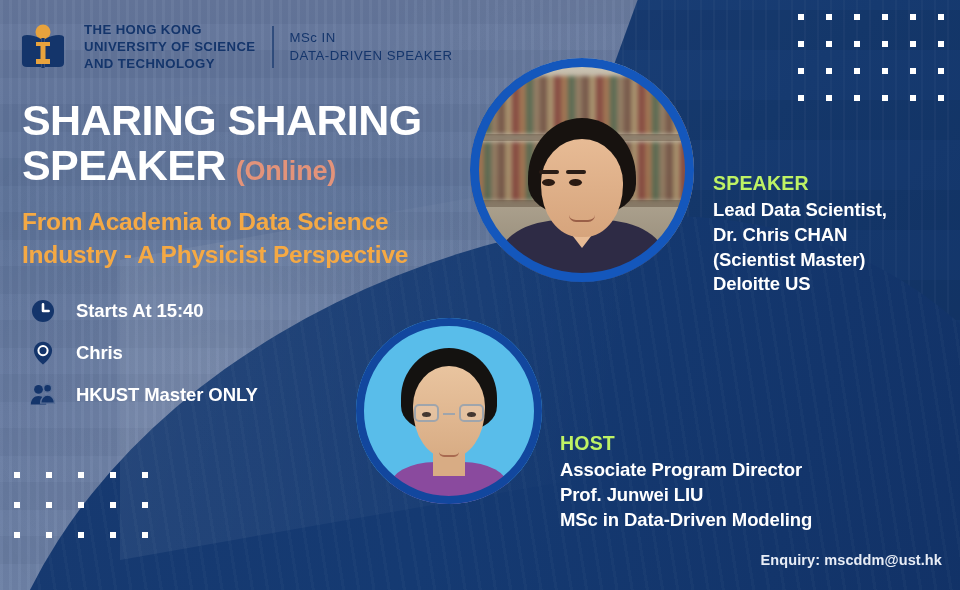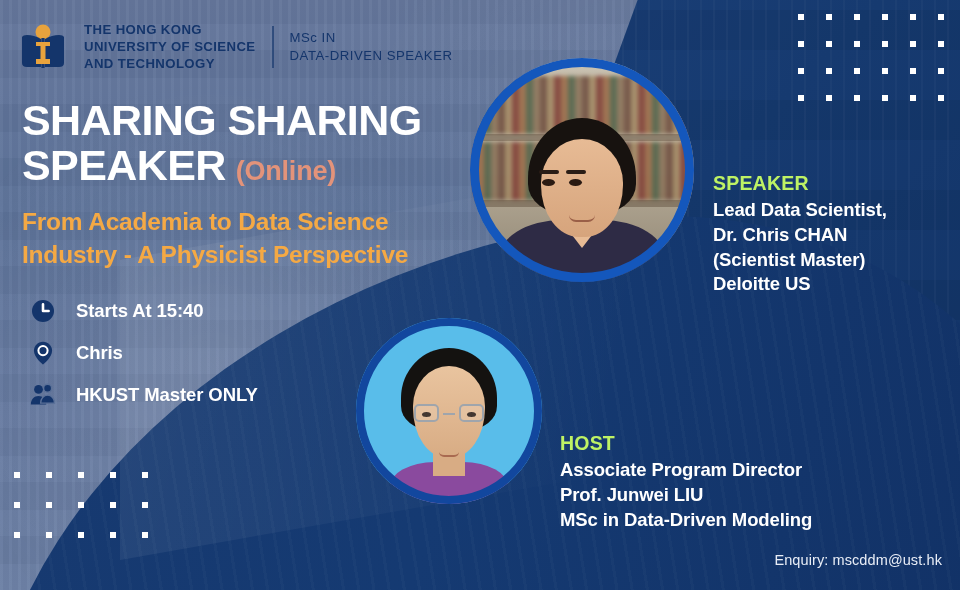--- a/index.html
+++ b/index.html
@@ -160,21 +160,21 @@
   #speaker-panel { left:713px; top:172px; width:240px; }
   #host-panel { left:560px; top:412px; width:390px;margin-top:20px; }
   .panel-heading {
     color:#bef264; font-size:19.5px; font-weight:700; letter-spacing:.2px; margin-bottom:3px;
   }
   .panel-line { color:#FFFFFF; font-size:18.5px; font-weight:700; line-height:1.34; letter-spacing:-.1px; }
 
   
   #enquiry {
     position:absolute; right:18px; bottom:22px;
-    color:#E8EDF6; font-size:14.5px; font-weight:400; letter-spacing:.1px;
+    color:#E8EDF6; font-size:14.5px; font-weight:700; letter-spacing:.1px;
   }
 </style>
 </head>
 <body>
 
 <div class="poster">
 
   <div class="bg-base"></div>
   <div class="bg-photo-texture"></div>
   <div class="bg-navy-right"></div>

